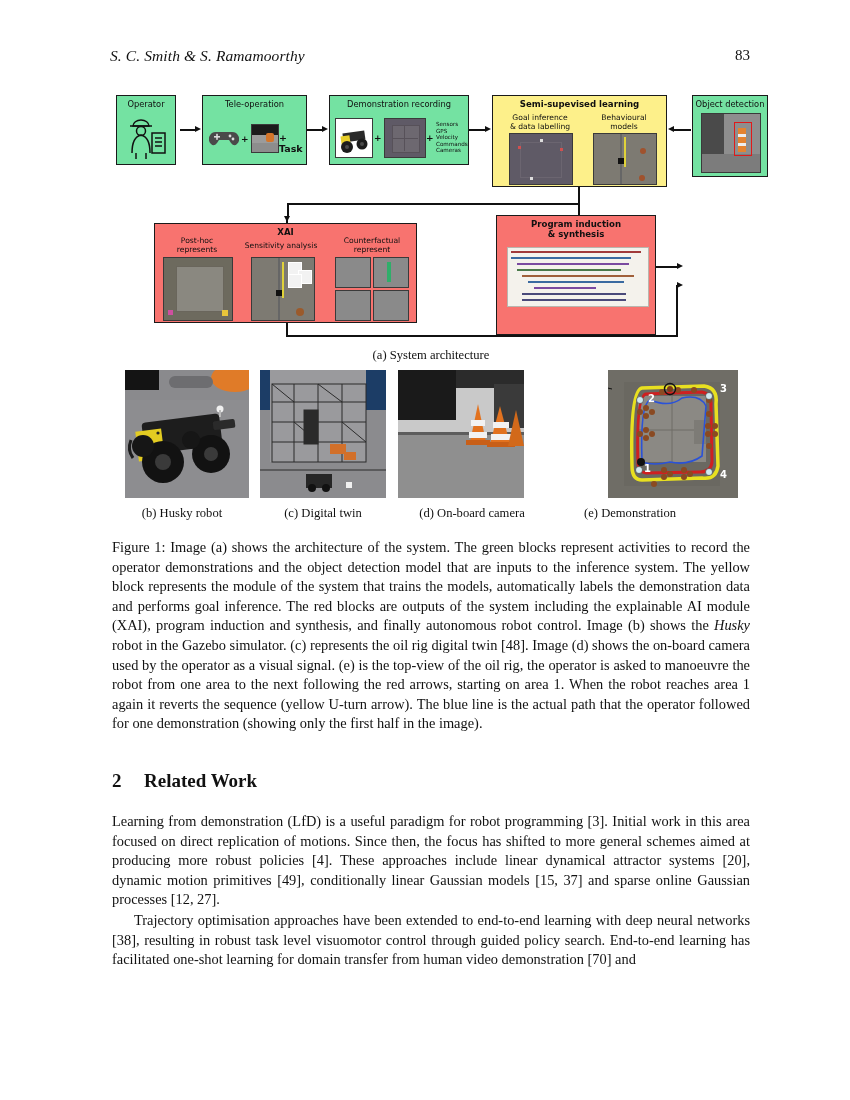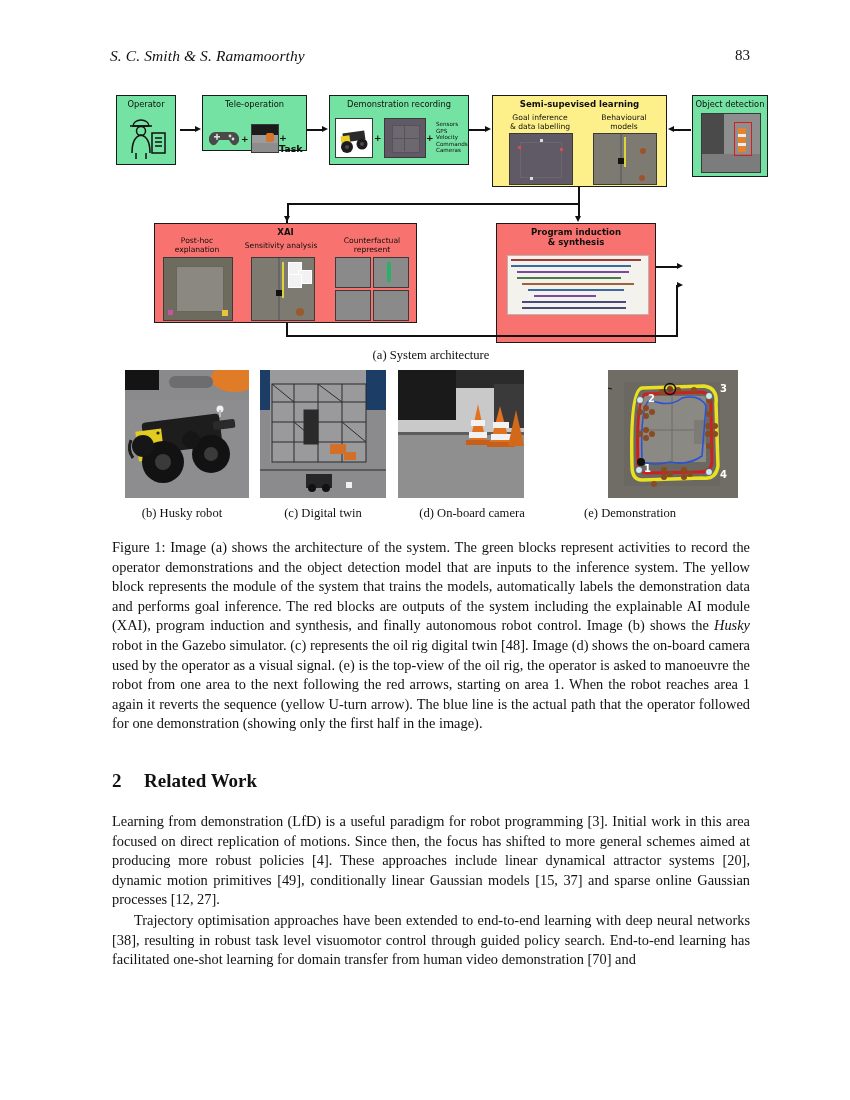--- a/index.html
+++ b/index.html
@@ -118,21 +118,21 @@
           <line x1="36" y1="25" x2="43" y2="25"></line>
           <line x1="36" y1="29" x2="43" y2="29"></line>
           <line x1="36" y1="33" x2="43" y2="33"></line>
         </g>
       </svg>
     </div>
 
     <div class="ln" style="left:68px; top:39px; width:16px; height:2px;"></div>
     <div class="arrow-r" style="left:83px; top:36.4px;"></div>
 
-    <div class="blk green" style="left:90px; top:5px; width:105px; height:56px;">
+    <div class="blk green" style="left:90px; top:5px; width:105px; height:70px;">
       <div class="title">Tele-operation</div>
       <svg width="30" height="20" viewBox="0 0 30 20" style="position:absolute;left:6px;top:32px;">
         <path d="M7 4 h16 a7 7 0 0 1 5 12 q-3 3 -6 -1 l-2 -3 h-10 l-2 3 q-3 4 -6 1 a7 7 0 0 1 5 -12 z" fill="#4a4a4a"></path>
         <rect x="5" y="8" width="6" height="1.6" fill="#ddd"></rect>
         <rect x="7.2" y="5.8" width="1.6" height="6" fill="#ddd"></rect>
         <circle cx="21" cy="8" r="1.4" fill="#ddd"></circle>
         <circle cx="24" cy="11" r="1.4" fill="#ddd"></circle>
       </svg>
       <span class="plus" style="left:38px; top:38px;">+</span>
       <div class="thumb" style="left:48px; top:28px; width:26px; height:27px; background:#9b9b9b;">
@@ -222,21 +222,21 @@
     <div class="ln" style="left:175px; top:113px; width:293px; height:2px;"></div>
     <div class="ln" style="left:175px; top:113px; width:2px; height:14px;"></div>
     <div class="arrow-d" style="left:172.4px; top:126px;"></div>
     <div class="ln" style="left:466px; top:113px; width:2px; height:14px;"></div>
     <div class="arrow-d" style="left:463.4px; top:126px;"></div>
 
     <div class="blk red" style="left:42px; top:133px; width:263px; height:100px;">
       <div class="title b">XAI</div>
       <div class="sublab" style="position:absolute; left:6px; top:12px; width:72px;">
         <div>Post-hoc</div>
-        <div>explanation</div>
+        <div>represents</div>
       </div>
       <div class="thumb map" style="left:8px; top:33px; width:68px; height:62px; background:#6d6a5e;">
         <div style="position:absolute;left:12px;top:8px;width:46px;height:44px;background:#8a8880;border:0.6px solid #6a665c;"></div>
         <div style="position:absolute;left:4px;top:52px;width:5px;height:5px;background:#cf4fa0;"></div>
         <div style="position:absolute;left:58px;top:52px;width:6px;height:6px;background:#e8c53a;"></div>
       </div>
       <div class="sublab" style="position:absolute; left:80px; top:17px; width:92px;">Sensitivity analysis</div>
       <div class="thumb" style="left:96px; top:33px; width:62px; height:62px; background:#7d7a72;">
         <div style="position:absolute;left:26px;top:0;width:2px;height:62px;background:#666;"></div>
         <div style="position:absolute;left:30px;top:4px;width:2px;height:36px;background:#e0d23a;"></div>
@@ -251,21 +251,21 @@
         <div>represent</div>
       </div>
       <div class="thumb grey" style="left:180px; top:33px; width:34px; height:29px;"></div>
       <div class="thumb grey" style="left:218px; top:33px; width:34px; height:29px;">
         <div style="position:absolute;left:13px;top:4px;width:4px;height:20px;background:#2fae6a;"></div>
       </div>
       <div class="thumb grey" style="left:180px; top:66px; width:34px; height:29px;"></div>
       <div class="thumb grey" style="left:218px; top:66px; width:34px; height:29px;"></div>
     </div>
 
-    <div class="blk red" style="left:384px; top:133px; width:160px; height:120px;">
+    <div class="blk red" style="left:384px; top:125px; width:160px; height:120px;">
       <div class="title b">Program induction</div>
       <div class="title b" style="padding-top:0;">&amp; synthesis</div>
       <div style="position:absolute;left:10px;top:31px;width:140px;height:58px;background:#f4f2ec;border:0.6px solid #b9b6ae;overflow:hidden;">
         <div style="position:absolute;left:3px;top:3px;width:130px;height:2px;background:#a03a3a;"></div>
         <div style="position:absolute;left:3px;top:9px;width:120px;height:2px;background:#3a6aa0;"></div>
         <div style="position:absolute;left:9px;top:15px;width:112px;height:2px;background:#7a4aa0;"></div>
         <div style="position:absolute;left:9px;top:21px;width:104px;height:2px;background:#4a7a4a;"></div>
         <div style="position:absolute;left:14px;top:27px;width:112px;height:2px;background:#a0603a;"></div>
         <div style="position:absolute;left:20px;top:33px;width:96px;height:2px;background:#3a6aa0;"></div>
         <div style="position:absolute;left:26px;top:39px;width:62px;height:2px;background:#7a4aa0;"></div>

